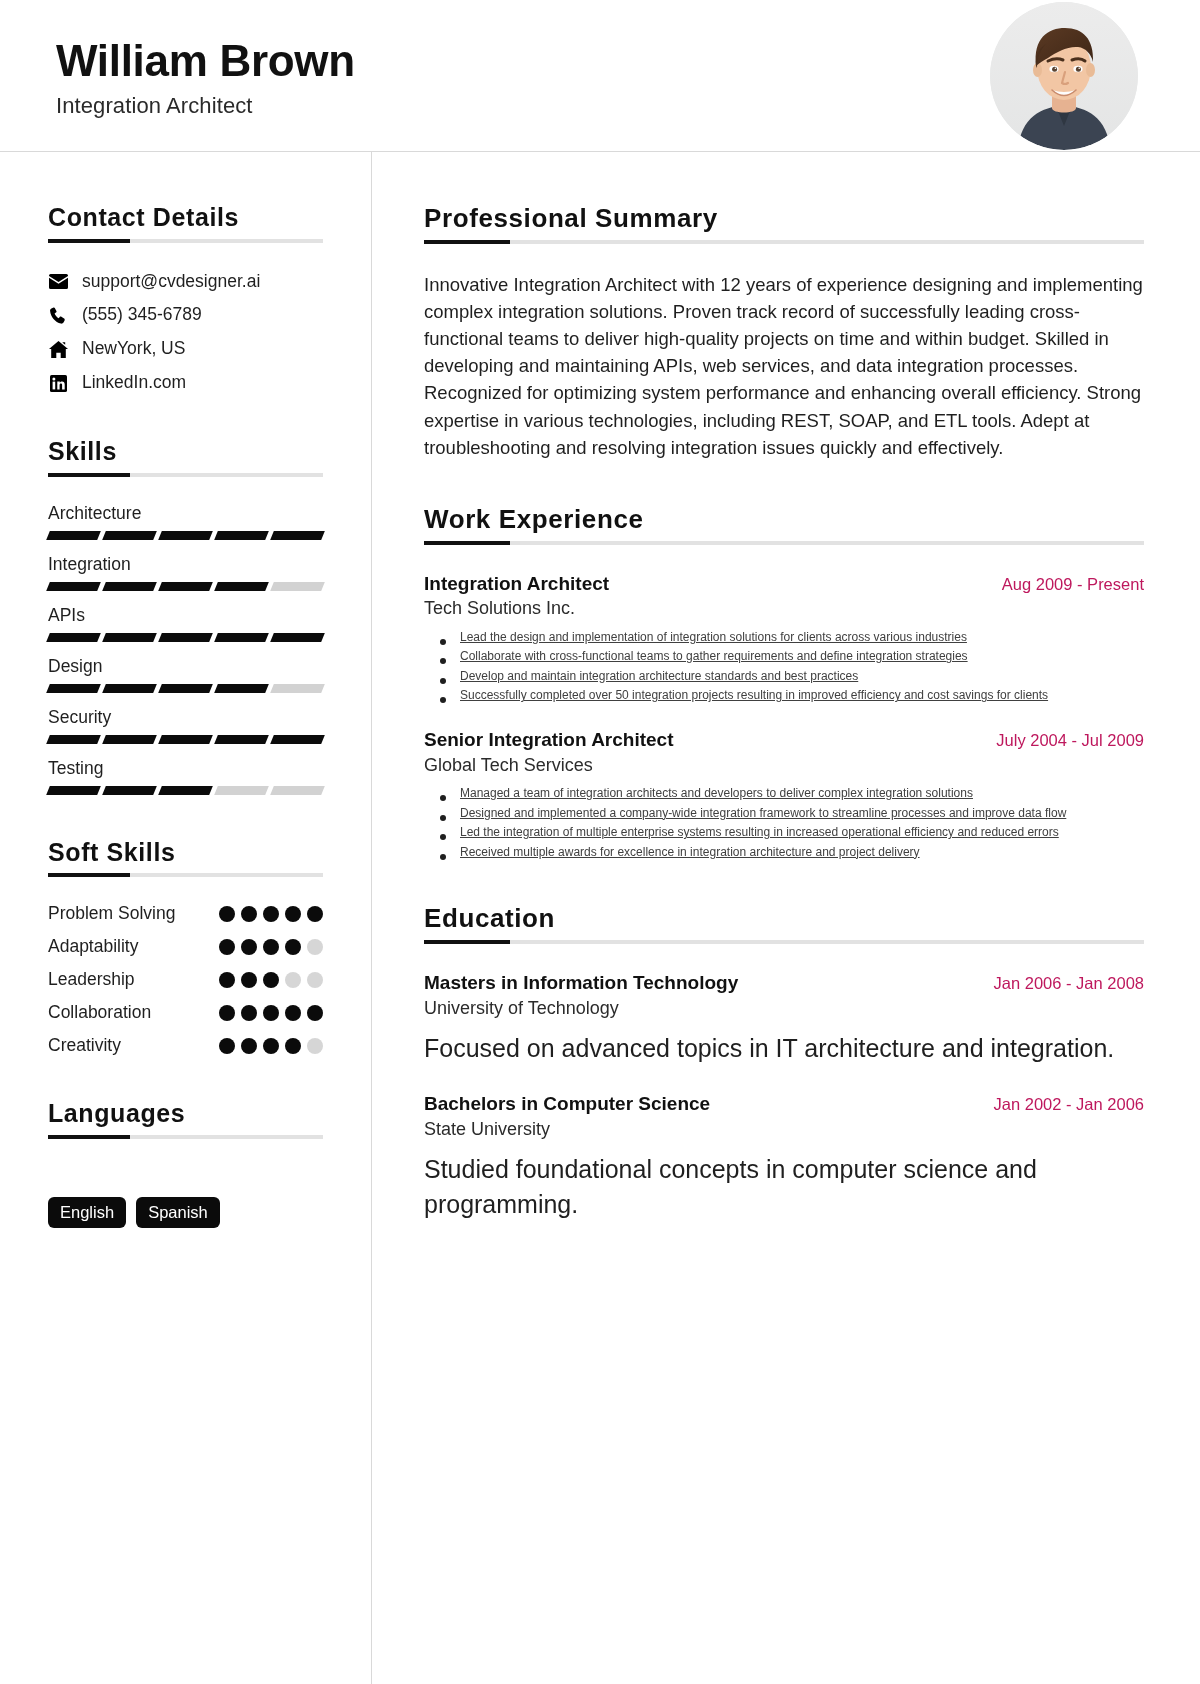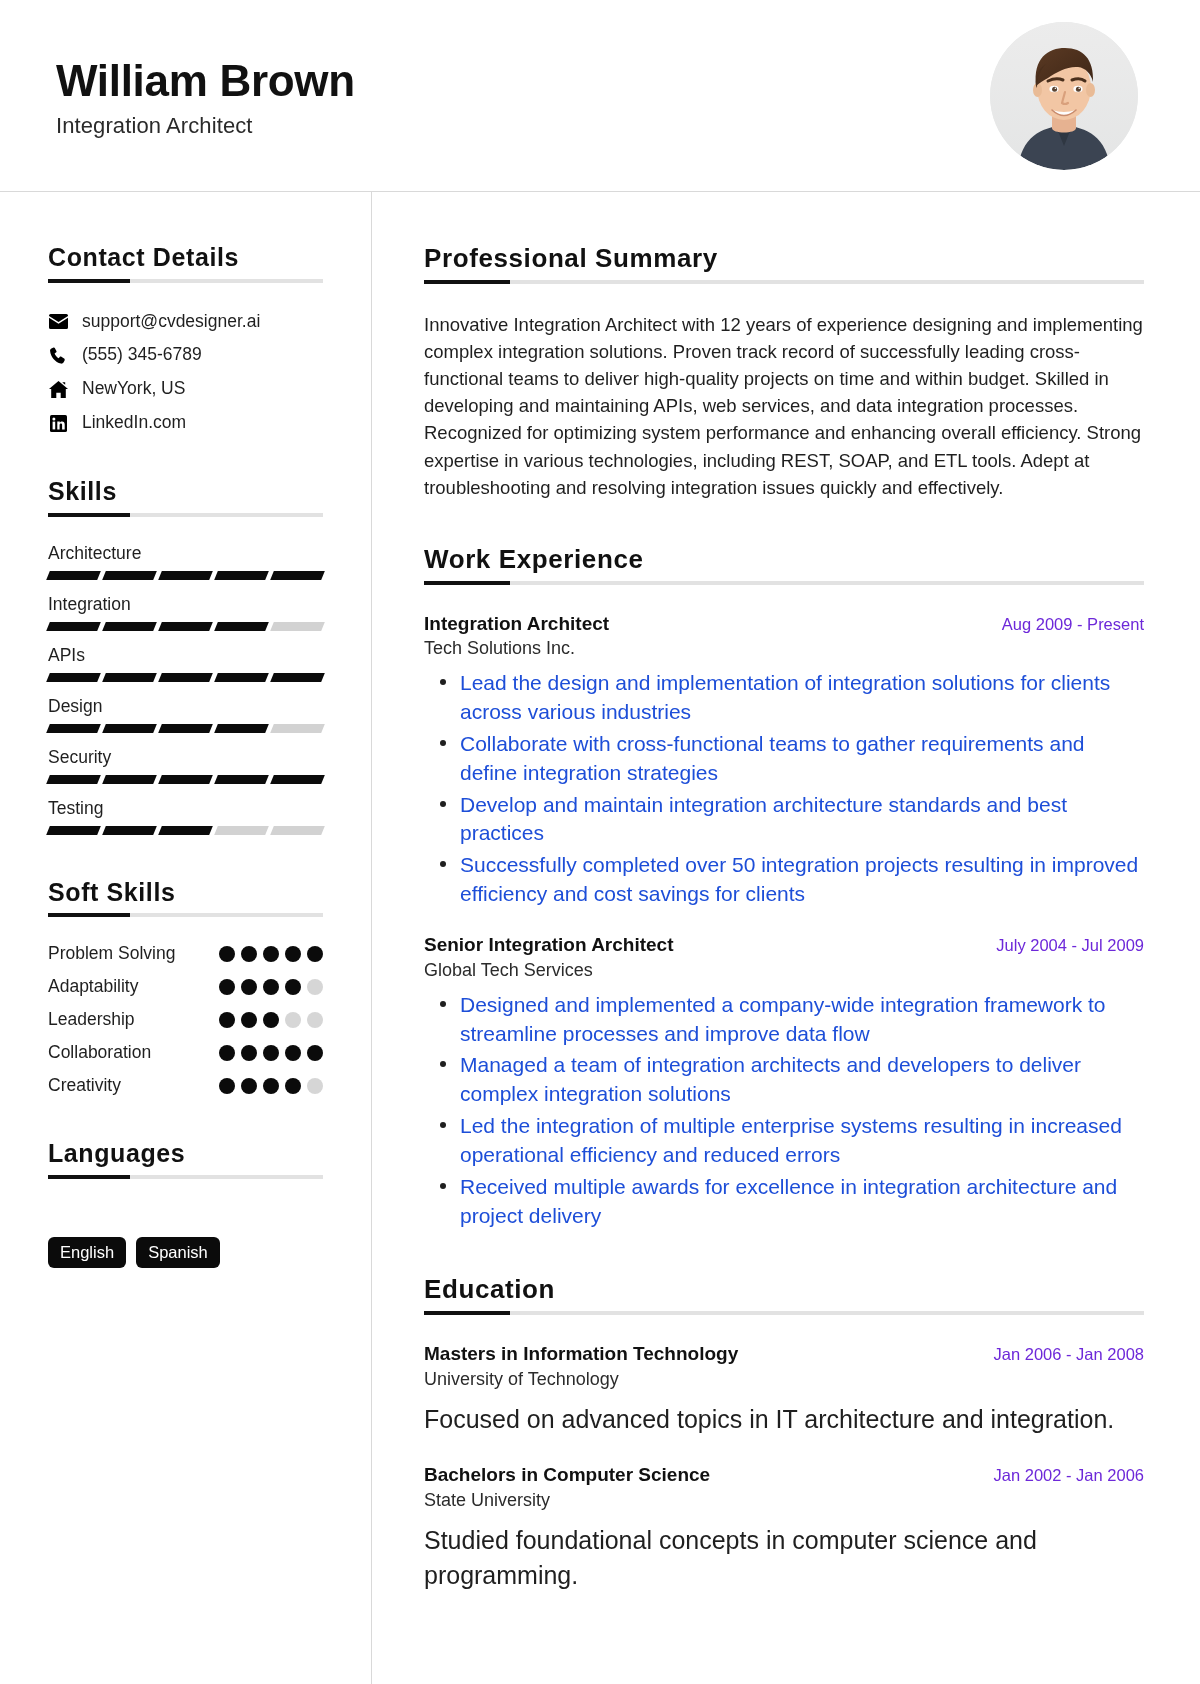--- a/index.html
+++ b/index.html
@@ -22,21 +22,21 @@
     min-height: 1684px;
     background: #fff;
     position: relative;
     display: flex;
     flex-direction: column;
   }
 
   
   .header {
     position: relative;
-    height: 192px;
+    height: 152px;
     padding: 0 56px 0 56px;
     display: flex;
     align-items: center;
     justify-content: space-between;
     border-bottom: 1px solid #d9d9d9;
   }
   .header-text { padding-top: 4px; }
   .full-name {
     font-size: 44px;
     font-weight: 700;
@@ -214,41 +214,42 @@
     gap: 18px;
   }
   .entry-role {
     font-size: 19px;
     font-weight: 700;
     color: #111;
     line-height: 1.25;
   }
   .entry-date {
     font-size: 16.5px;
-    color: #6d28d9;
+    color: #be185d;
     white-space: nowrap;
     flex: 0 0 auto;
   }
   .entry-org {
     font-size: 18px;
     color: #2b2b2b;
     margin-top: 2px;
     line-height: 1.3;
   }
   .bullets {
     margin: 8px 0 0 0;
     padding-left: 36px;
     list-style: none;
   }
   .bullets li {
     position: relative;
-    font-size: 21px;
+    font-size: 12px;
     line-height: 1.38;
-    color: #1d4ed8;
+    color: #404040;
     margin-bottom: 3px;
+    text-decoration: underline;
   }
   .bullets li::before {
     content: "";
     position: absolute;
     left: -20px;
     top: 10px;
     width: 6px; height: 6px;
     border-radius: 50%;
     background: #1f1f1f;
   }
@@ -534,22 +535,22 @@
                 <li>Successfully completed over 50 integration projects resulting in improved efficiency and cost savings for clients</li>
               </ul>
     </div>
             <div class="entry">
       <div class="entry-head">
         <span class="entry-role">Senior Integration Architect</span>
         <span class="entry-date">July 2004 - Jul 2009</span>
       </div>
       <div class="entry-org">Global Tech Services</div>
       <ul class="bullets">
+                <li>Managed a team of integration architects and developers to deliver complex integration solutions</li>
                 <li>Designed and implemented a company-wide integration framework to streamline processes and improve data flow</li>
-                <li>Managed a team of integration architects and developers to deliver complex integration solutions</li>
                 <li>Led the integration of multiple enterprise systems resulting in increased operational efficiency and reduced errors</li>
                 <li>Received multiple awards for excellence in integration architecture and project delivery</li>
               </ul>
     </div>
           </div>
       </section>
 
       <section class="section">
         <div class="sec-title">Education</div>
         <div class="sec-rule"></div>

